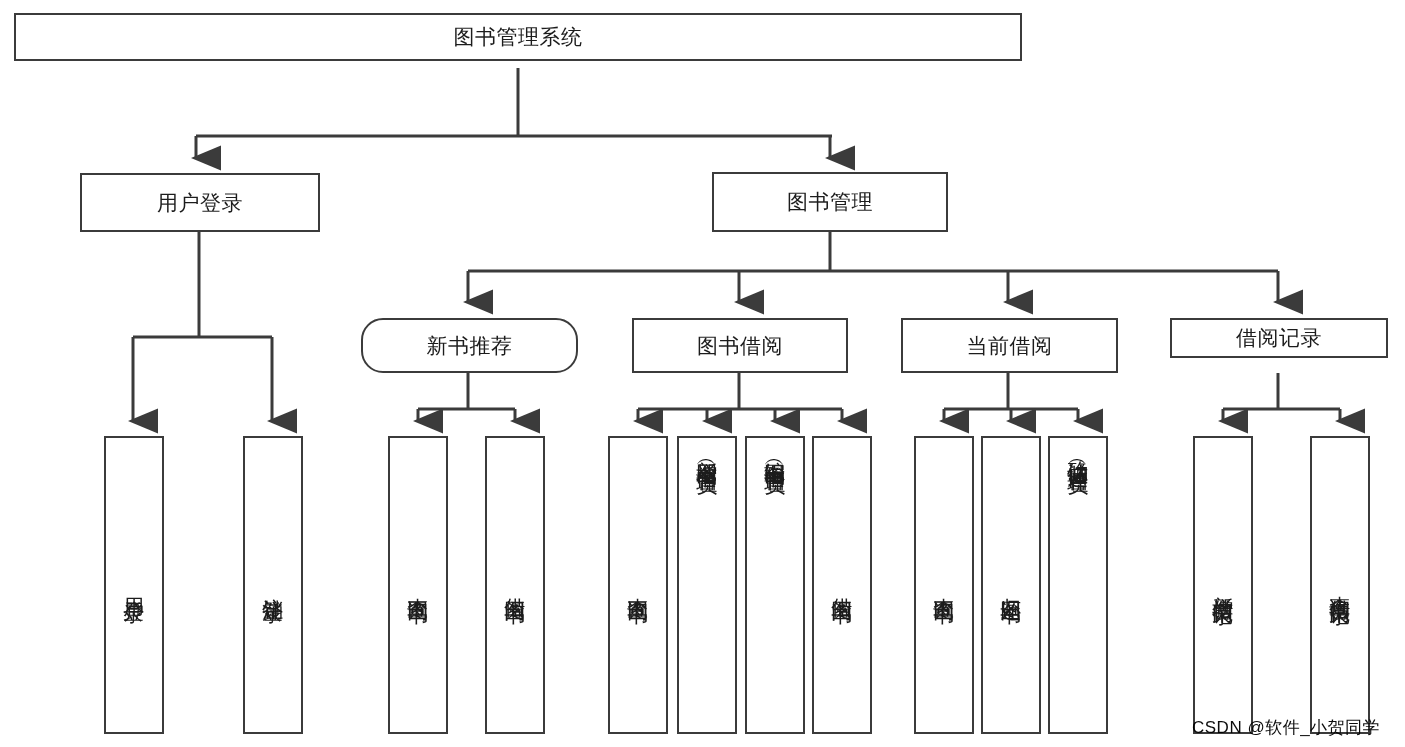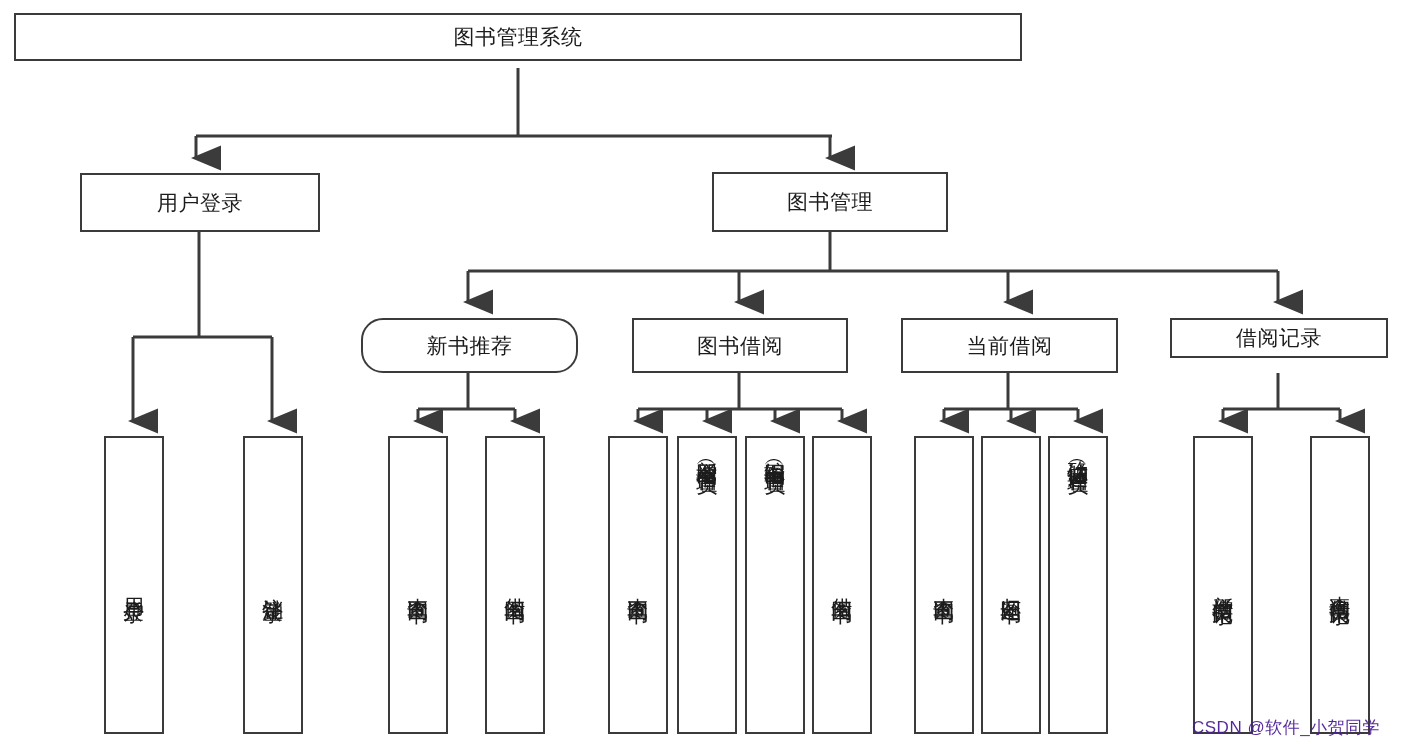--- a/index.html
+++ b/index.html
@@ -61,21 +61,21 @@
     text-orientation: upright;
     font-size: 21px;
     line-height: 1.22;
     letter-spacing: 2px;
     color: #1c1c1c;
     white-space: nowrap;
   }
   .watermark {
     position: absolute;
     font-size: 17px;
-    color: #4c1d95;
+    color: #000000;
     letter-spacing: 0.5px;
     white-space: nowrap;
     opacity: 0.95;
   }
 </style>
 </head>
 <body>
 
 <div id="canvas">
 

